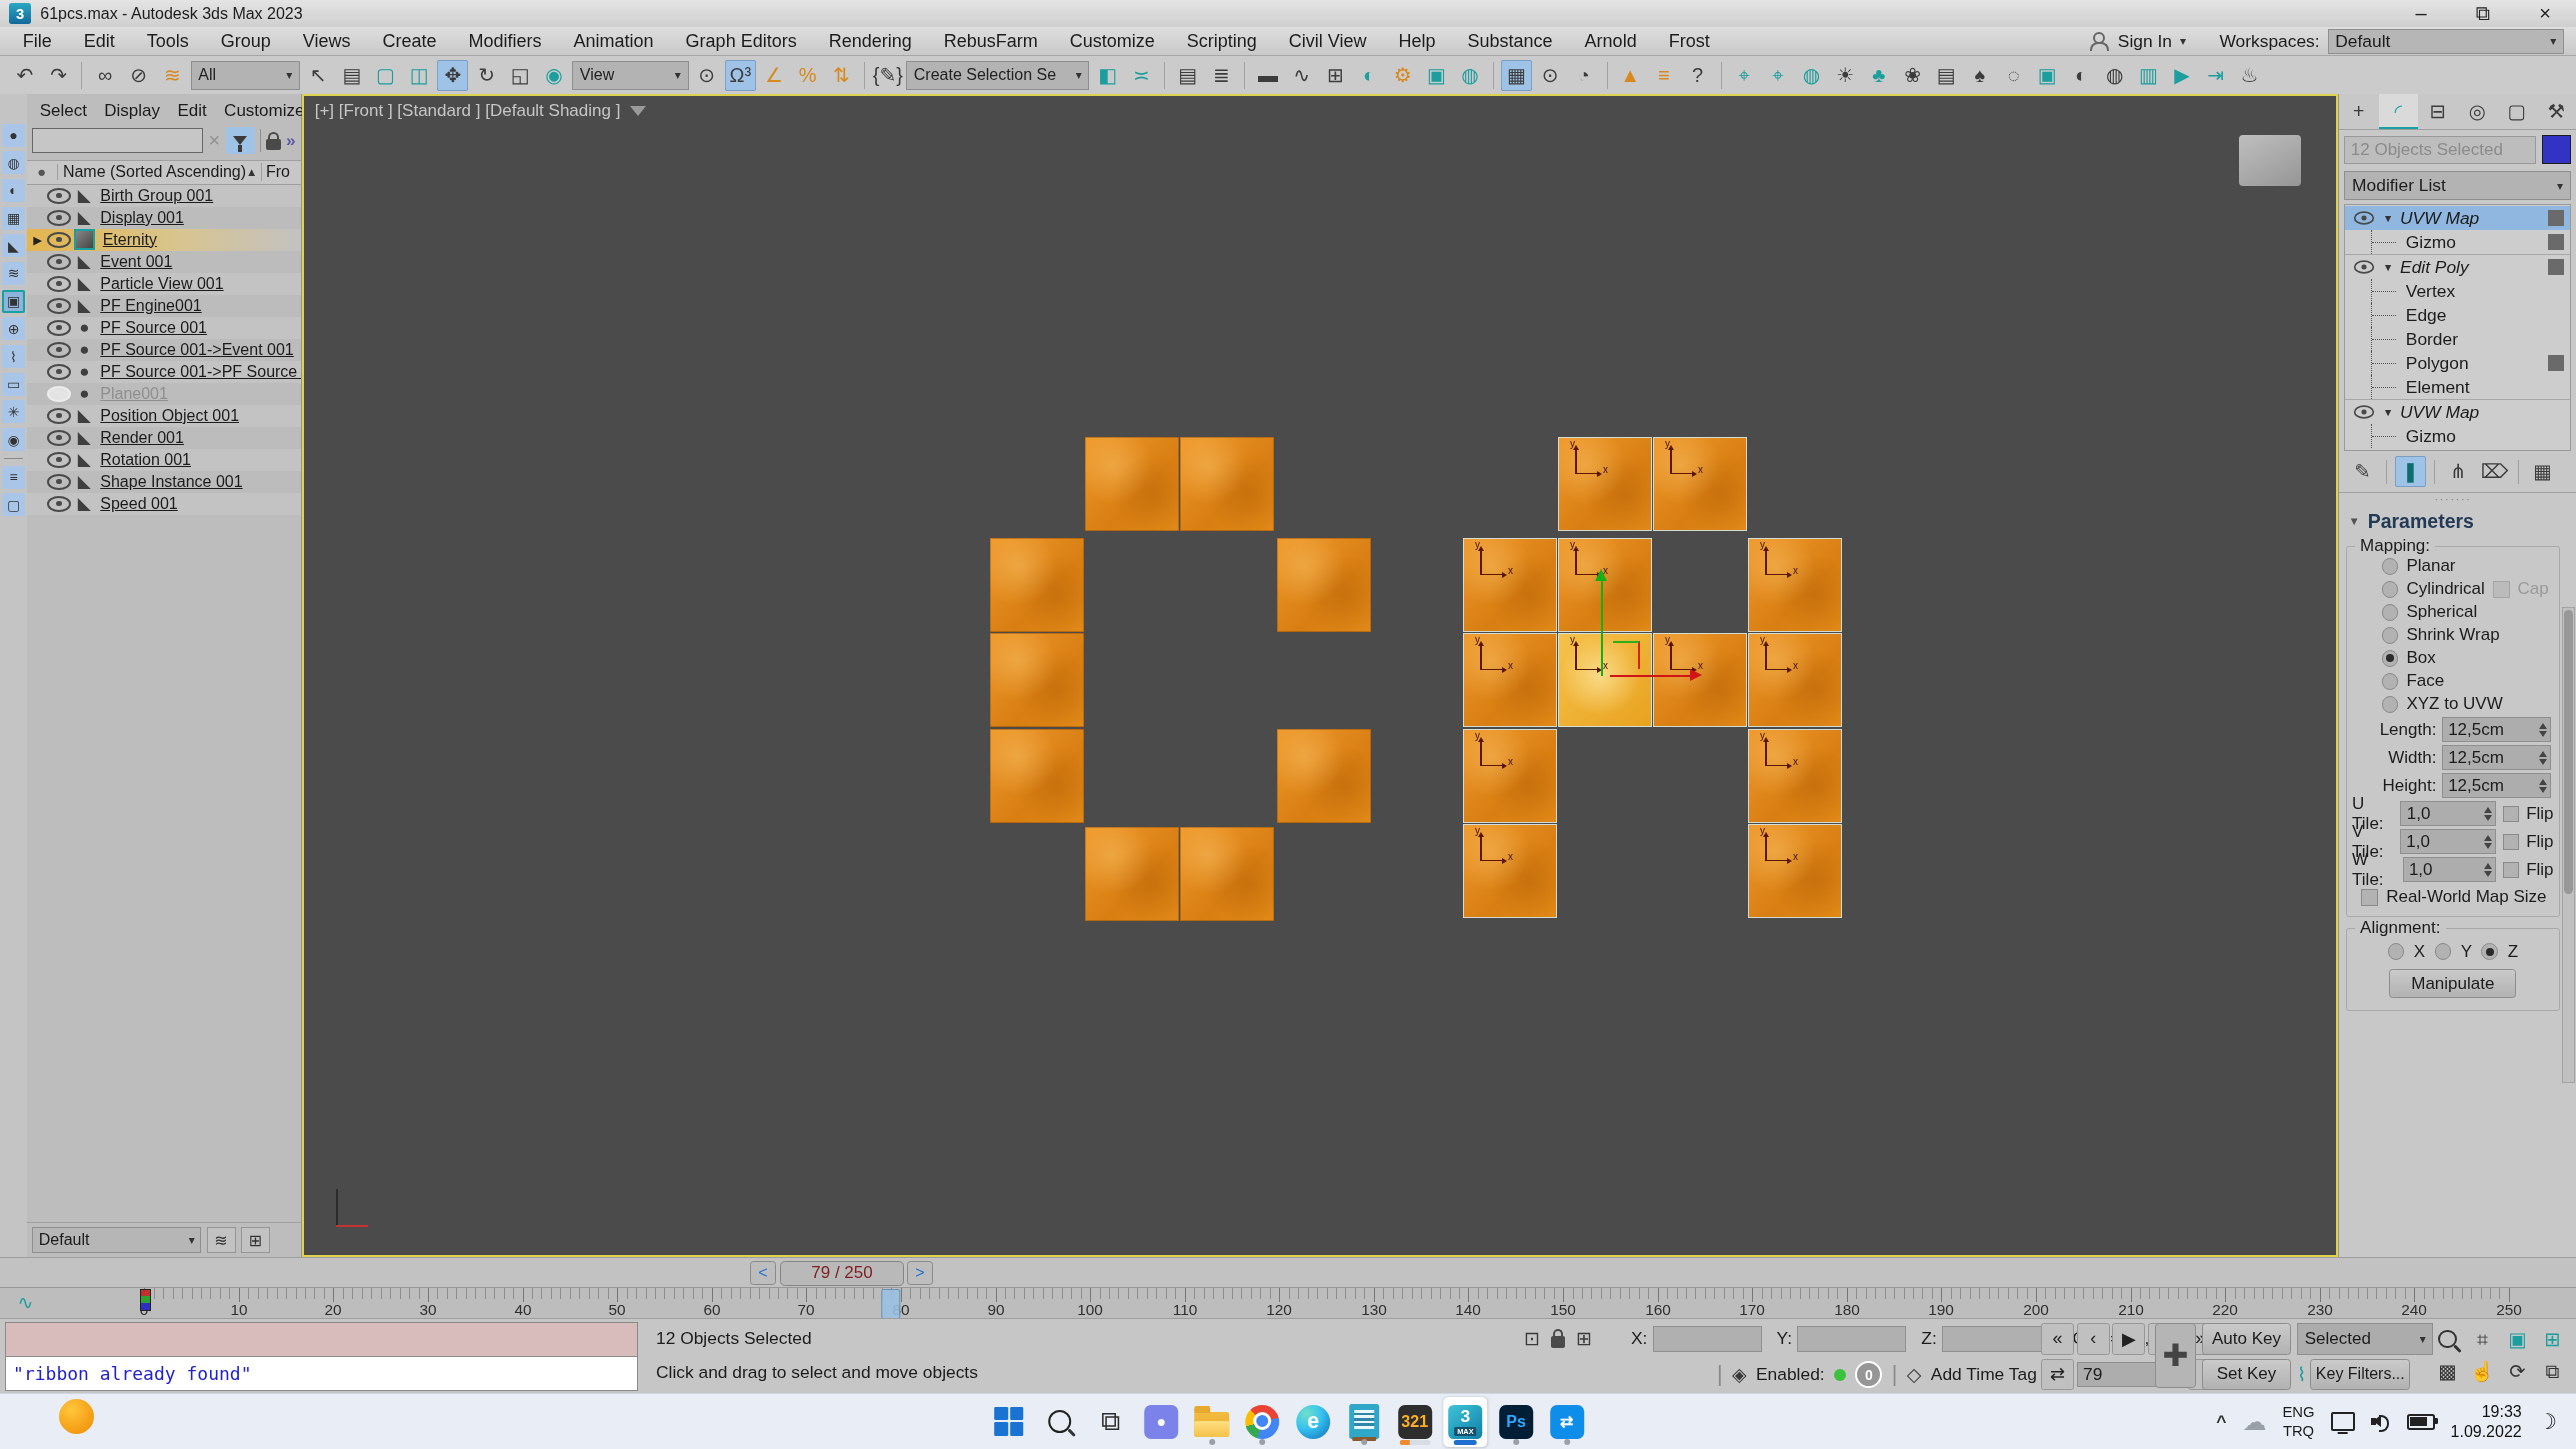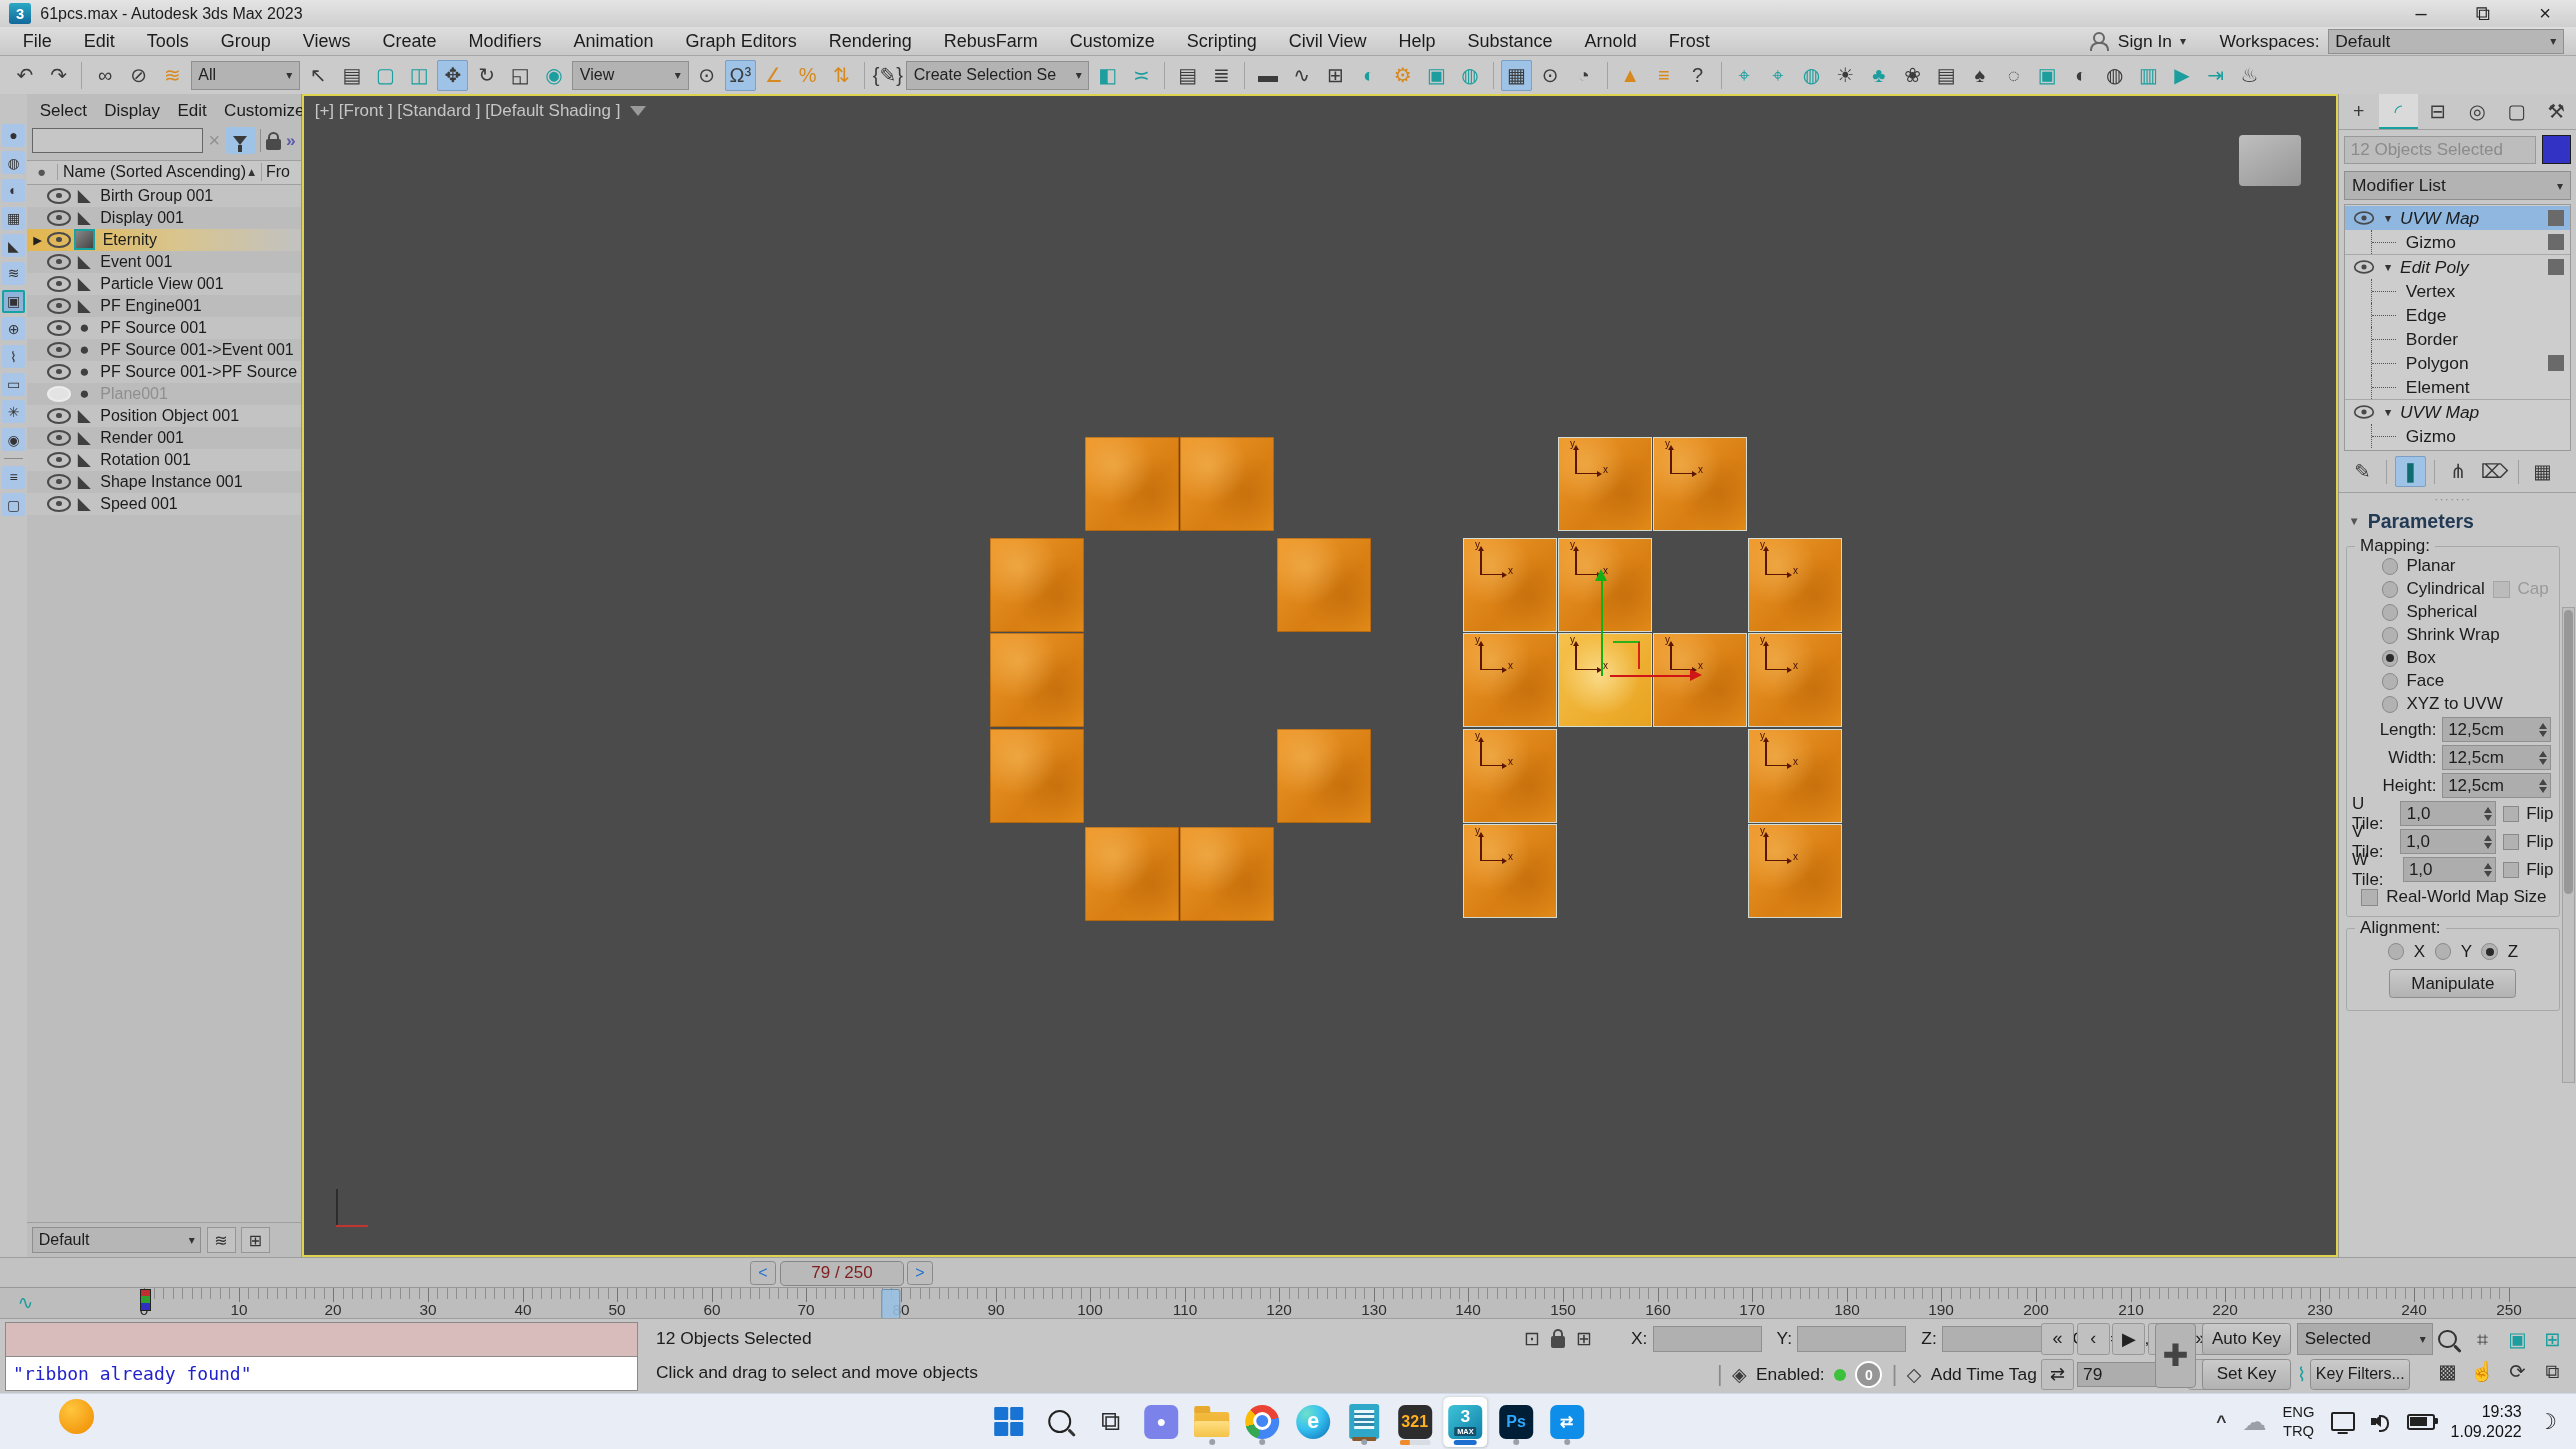--- a/index.html
+++ b/index.html
@@ -69,21 +69,21 @@
   .ex-row:nth-child(odd){background:#c3c3c3;}
   .ex-row:nth-child(even){background:#bcbcbc;}
   .ex-row.selected{background:linear-gradient(90deg,#e3b64f,#d8c48d 55%,#c2c2c2);}
   .ex-exp{width:16px;font-size:11.4px;color:#222;text-align:center;flex:none;}
   .eye{width:20px;height:12px;border:2px solid #4a4a4a;border-radius:50%;position:relative;flex:none;margin:0 1.3px;}
   .eye::after{content:"";position:absolute;left:50%;top:50%;width:5.4px;height:5.4px;margin:-2.7px 0 0 -2.7px;border-radius:50%;background:#4a4a4a;}
   .eye.off{border-color:#ededed;background:#e3e3e3;}
   .eye.off::after{display:none;}
   .ex-icon{width:24px;text-align:center;font-size:17px;color:#3f3f3f;flex:none;}
   .ex-icon.geom{width:17px;height:17px;background:linear-gradient(135deg,#888,#444);box-shadow:0 0 0 2px #17a2a2;margin:0 5.4px 0 4px;}
-  .ex-label{padding-left:4px;}
+  .ex-label{padding-left:4px;text-decoration:underline;}
   .ex-label.dim{color:#8f8f8f;}
   .ex-footer{margin-top:auto;display:flex;align-items:center;gap:5.4px;padding:4px 5.4px;border-top:0.7px solid #9f9f9f;}
   .ex-dd{width:156px;height:24px;background:#b6b6b6;border:0.7px solid #8f8f8f;display:flex;align-items:center;padding:0 5.4px;font-size:16px;}
   .ex-dd .dd-arrow{margin-left:auto;}
   .ex-fbtn{width:27px;height:24px;background:#c2c2c2;border:0.7px solid #969696;display:flex;align-items:center;justify-content:center;font-size:16px;color:#333;}
 
   
   .viewport{flex:1;background:#4b4b4b;border:2px solid #ded34c;position:relative;overflow:hidden;}
   .vp-label{position:absolute;left:10.7px;top:5.4px;color:#c6c6c6;font-size:17px;display:flex;align-items:center;gap:9.4px;z-index:5;}
   .vp-funnel{width:0;height:0;border-left:8px solid transparent;border-right:8px solid transparent;border-top:10px solid #9a9a9a;}

